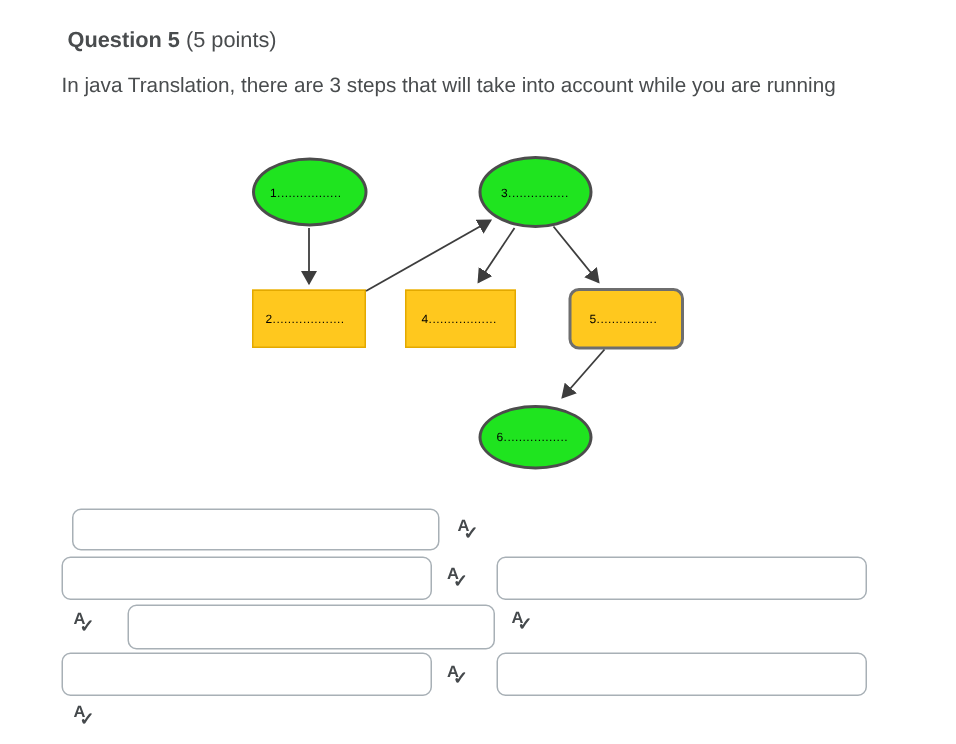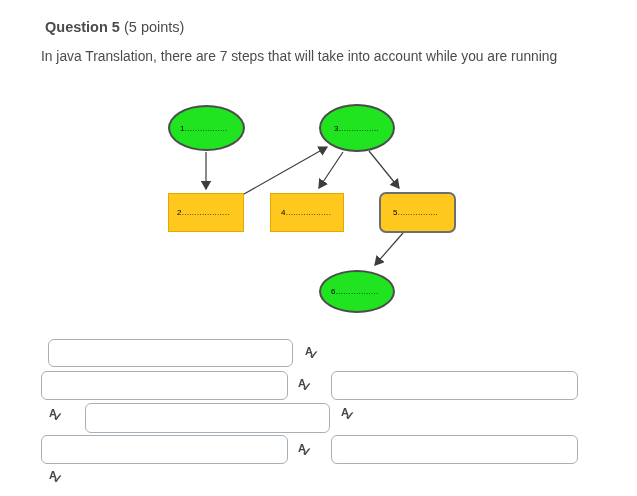--- a/index.html
+++ b/index.html
@@ -64,21 +64,21 @@
 </style>
 </head>
 <body>
 
 <div class="abs question-header">
   <span class="qtitle">Question 5</span>
   <span>(5 points)</span>
 </div>
 
 <div class="abs question-text">
-  <div>In java Translation, there are 7 steps that will take into account while you are running</div>
+  <div>In java Translation, there are 3 steps that will take into account while you are running</div>
 </div>
 
 <div class="abs diagram-layer">
   <div class="node ellipse n1">
     <span>1.................</span>
   </div>
   <div class="node ellipse n3">
     <span>3................</span>
   </div>
   <div class="node rect n2">

